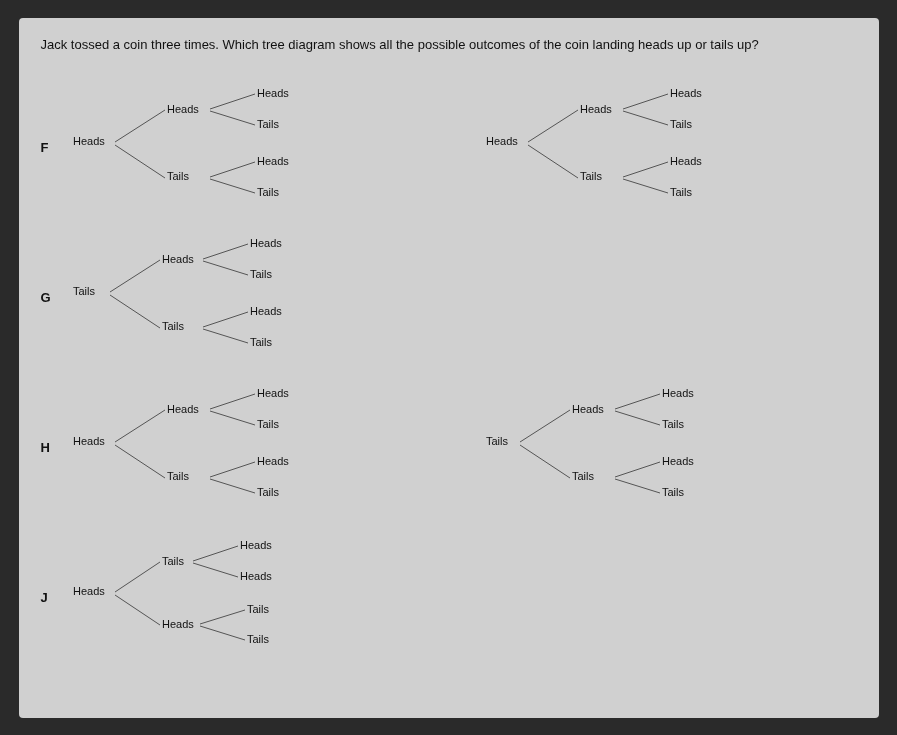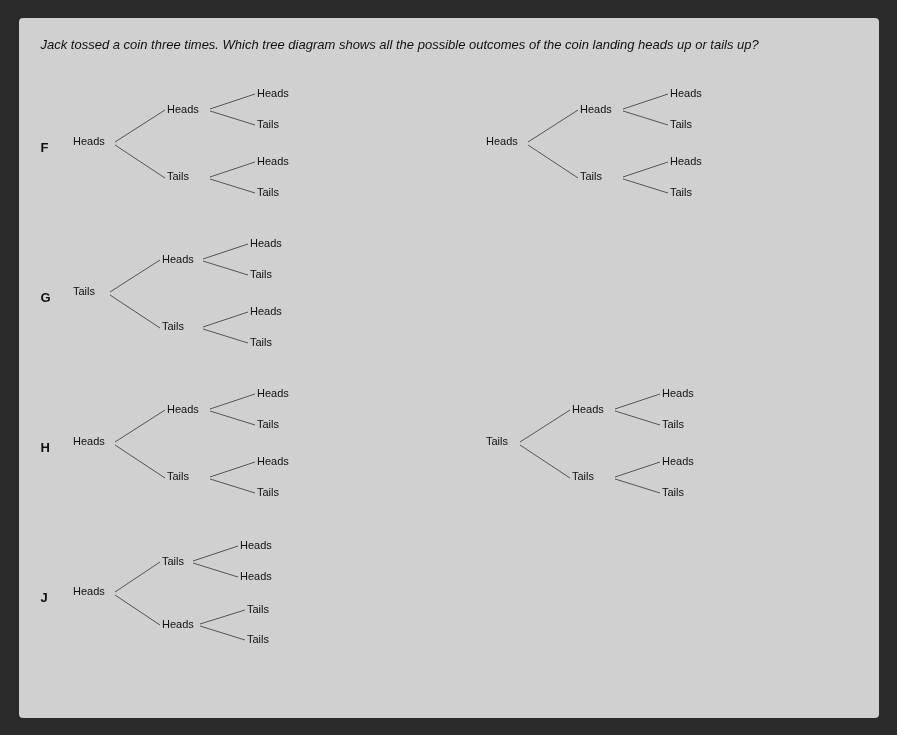--- a/index.html
+++ b/index.html
@@ -17,21 +17,20 @@
       min-height: 700px;
       padding: 18px 22px;
       border-radius: 4px;
       position: relative;
     }
     .question {
       font-size: 13px;
       color: #111;
       margin-bottom: 18px;
       line-height: 1.4;
-      font-style: italic;
     }
     .option-label {
       font-size: 13px;
       font-weight: bold;
       color: #111;
       position: absolute;
       left: 0;
       top: 50%;
       transform: translateY(-50%);
     }

